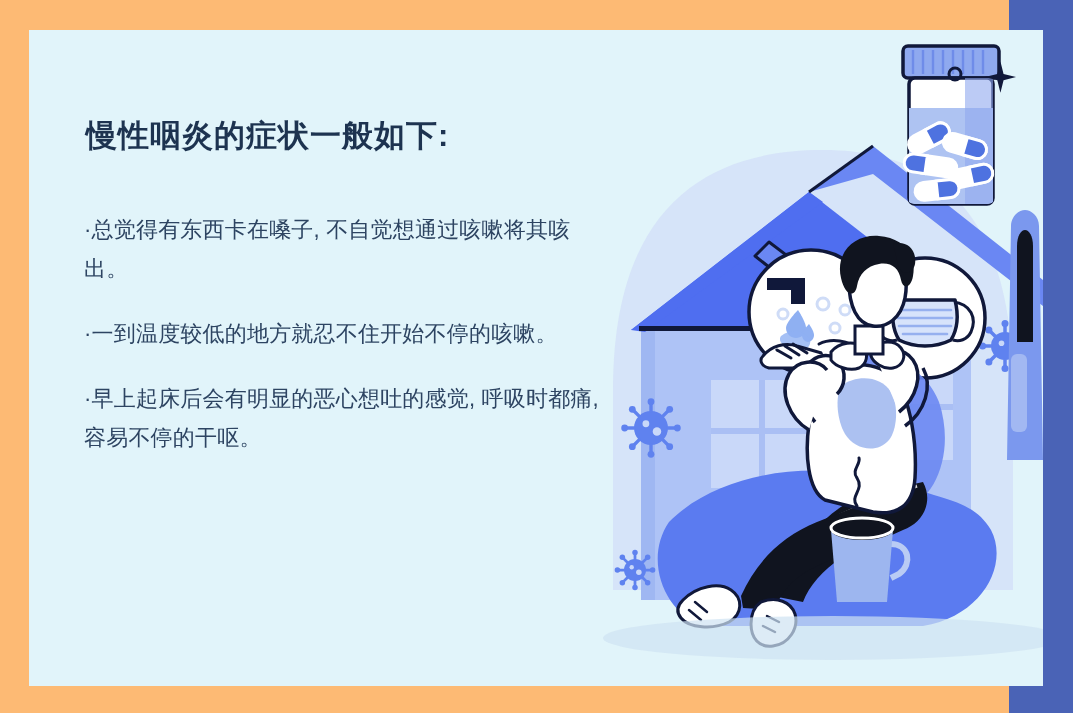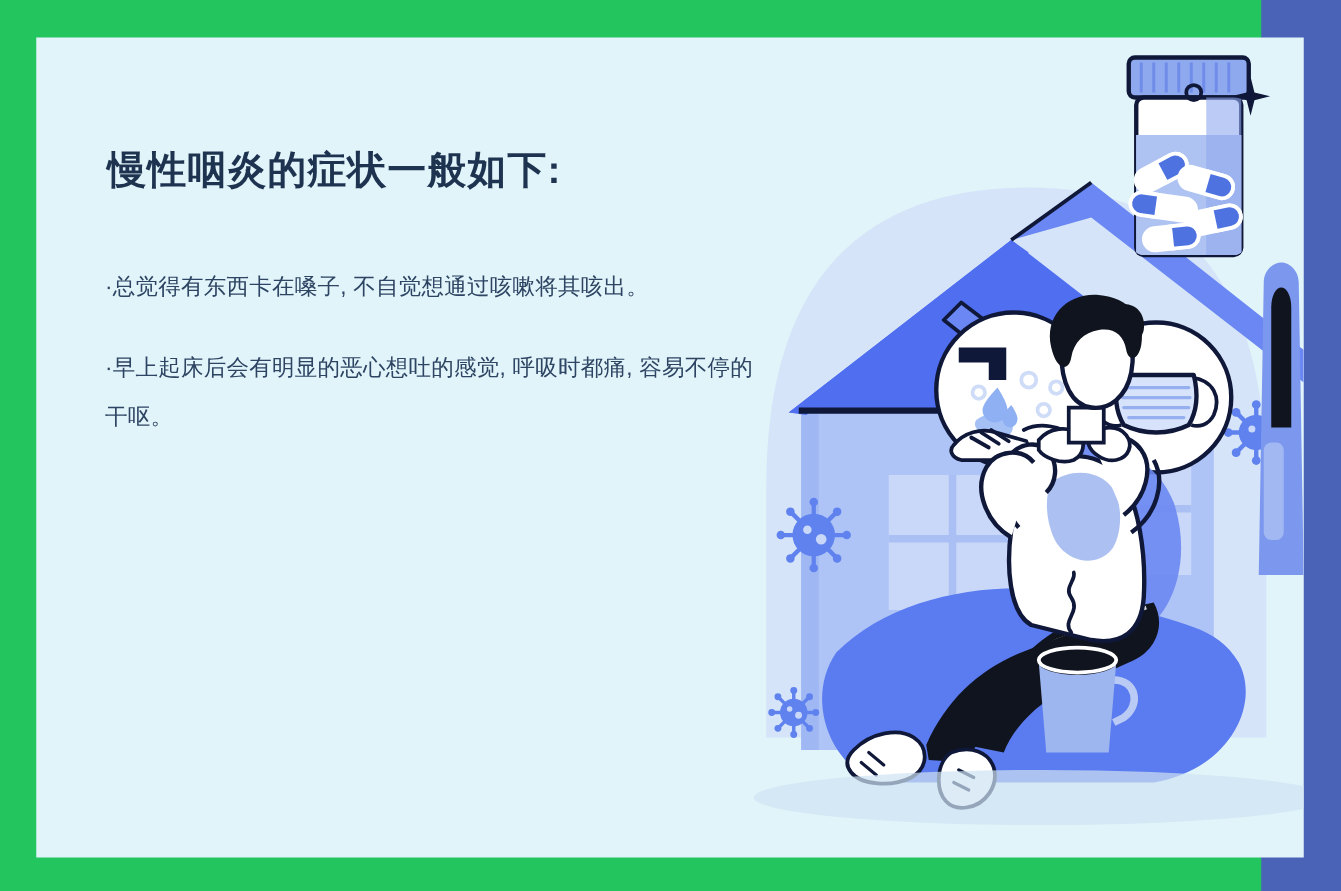--- a/index.html
+++ b/index.html
@@ -6,21 +6,21 @@
   html,body{margin:0;padding:0;}
   body{
     width:1073px;height:713px;
     background:#4a63b6;
     font-family:"Liberation Sans","DejaVu Sans",sans-serif;
     overflow:hidden;
   }
   .poster{
     position:relative;
     width:1009px;height:713px;
-    background:#22c55e;
+    background:#fdba74;
     box-sizing:border-box;
   }
   .panel{
     position:absolute;
     left:29px;top:30px;
     width:1014px;height:656px;
     background:#e1f4fa;
     overflow:hidden;
   }
   
@@ -32,21 +32,21 @@
     letter-spacing:1px;
     color:#1d3350;
     white-space:nowrap;
   }
   .bullets{
     position:absolute;
     left:55px;top:180px;
     width:520px;
   }
   .bullet{
-    font-size:18px;
+    font-size:22px;
     line-height:39px;
     color:#2d4462;
     margin-bottom:26px;
     letter-spacing:0.2px;
   }
   .bullet:last-child{margin-bottom:0;}
 
   
   .art{
     position:absolute;
@@ -357,18 +357,19 @@
 
           <ellipse cx="260" cy="608" rx="230" ry="22" fill="#cfe2f2" opacity=".7"></ellipse>
         </g>
       </svg>
     </div>
 
     <div class="title">慢性咽炎的症状一般如下:</div>
 
     <div class="bullets">
       <div class="bullet">·总觉得有东西卡在嗓子, 不自觉想通过咳嗽将其咳出。</div>
+      <div class="bullet">·一到温度较低的地方就忍不住开始不停的咳嗽。</div>
       <div class="bullet">·早上起床后会有明显的恶心想吐的感觉, 呼吸时都痛, 容易不停的干呕。</div>
     </div>
 
 
   </div>
 </div>
 
 </body></html>

